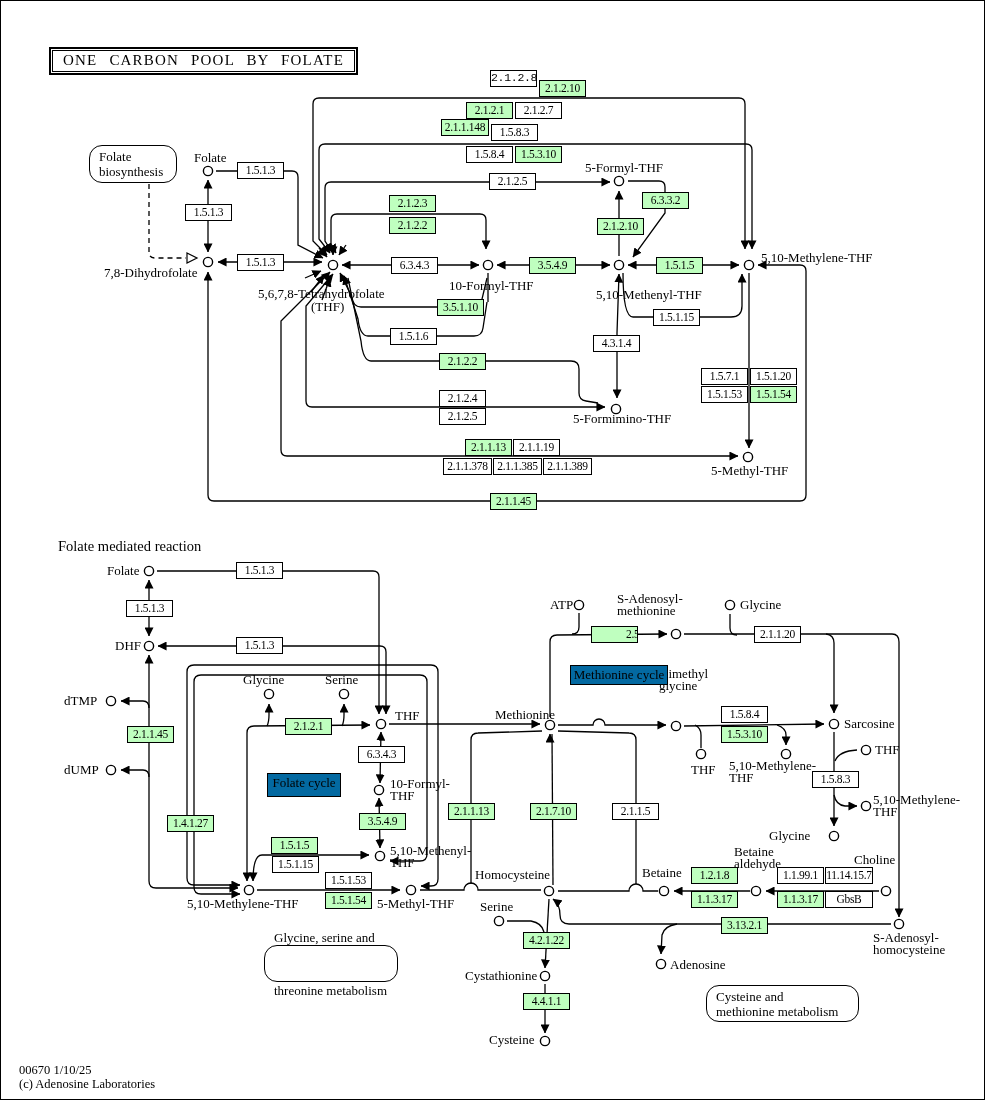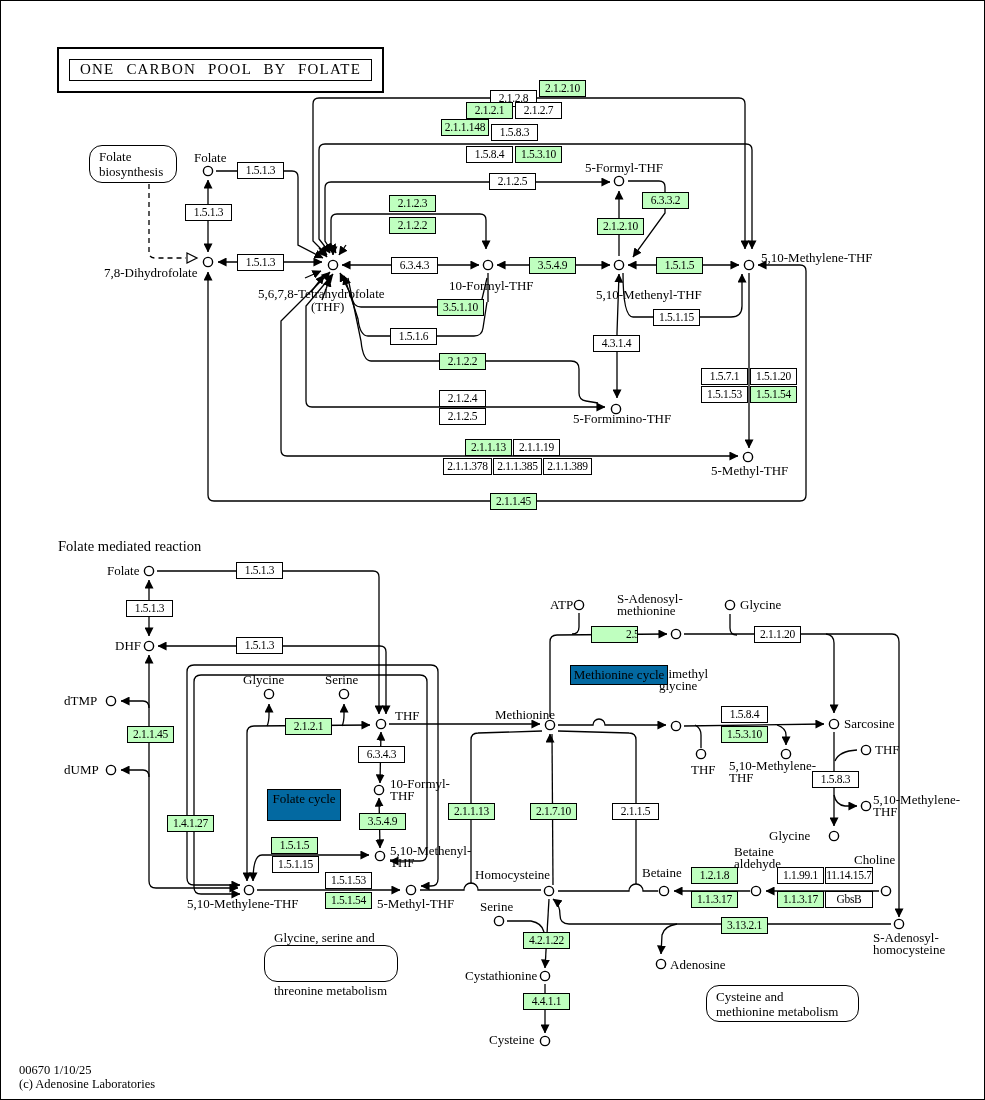--- a/index.html
+++ b/index.html
@@ -13,21 +13,21 @@
   .ec{position:absolute;width:47px;height:17px;box-sizing:border-box;
       border:1px solid #000;background:#fff;font-size:11.5px;line-height:14px;
       text-align:center;letter-spacing:-0.3px;overflow:hidden;cursor:pointer}
   .ec.g{background:var(--hl,#BFFFBF)}
   .lbl{position:absolute;font-size:13px;line-height:13px;white-space:nowrap;color:#000}
   .plink{position:absolute;box-sizing:border-box;border:1.5px solid #000;border-radius:13px;
          background:#fff;font-size:13px;line-height:15px;padding:2px 9px;
          display:flex;flex-direction:column;justify-content:center;cursor:pointer}
   .cyc{position:absolute;box-sizing:border-box;border:1px solid #000;background:#0369a1;
        font-size:13px;text-align:center;line-height:18px}
-  #titlebox{position:absolute;left:56px;top:46px;border:2px solid #000;padding:10px;background:#fff}
+  #titlebox{position:absolute;left:48px;top:46px;border:2px solid #000;padding:1px;background:#fff}
   #titleinner{border:1px solid #000;padding:1px 10px 2px 10px;font-size:15px;
               letter-spacing:1.2px;word-spacing:7px;white-space:nowrap}
   .sect{position:absolute;left:57px;top:537px;font-size:14.5px}
   .cred{position:absolute;font-size:12.5px;line-height:14px}
   #cred1{left:18px;top:1062px}
   #cred2{left:18px;top:1076px}
 </style>
 </head>
 <body>
 
@@ -162,21 +162,21 @@
     <div id="titleinner">ONE CARBON POOL BY FOLATE</div>
   </div>
 
   <div class="sect">Folate mediated reaction</div>
 
   <div id="boxes">
       <div class="ec" style="left: 236px; top: 161px;">1.5.1.3</div>
       <div class="ec" style="left: 184px; top: 203px;">1.5.1.3</div>
       <div class="ec" style="left: 236px; top: 253px;">1.5.1.3</div>
       <div class="ec g" style="left: 440px; top: 79px; width: 48px; margin-top: 39px;">2.1.1.148</div>
-      <div class="ec" style="left: 489px; top: 89px;">2.1.2.8</div>
+      <div class="ec" style="left: 489px; top: 69px; font-family: Liberation Mono, monospace;">2.1.2.8</div>
       <div class="ec g" style="left: 538px; top: 79px;">2.1.2.10</div>
       <div class="ec g" style="left: 465px; top: 101px;">2.1.2.1</div>
       <div class="ec" style="left: 514px; top: 101px;">2.1.2.7</div>
       <div class="ec" style="left: 490px; top: 123px;">1.5.8.3</div>
       <div class="ec" style="left: 465px; top: 145px;">1.5.8.4</div>
       <div class="ec g" style="left: 514px; top: 145px;">1.5.3.10</div>
       <div class="ec" style="left: 488px; top: 172px;">2.1.2.5</div>
       <div class="ec g" style="left: 388px; top: 194px;">2.1.2.3</div>
       <div class="ec g" style="left: 388px; top: 216px;">2.1.2.2</div>
       <div class="ec g" style="left: 641px; top: 191px;">6.3.3.2</div>
@@ -288,19 +288,19 @@
         <div>biosynthesis</div>
       </div>
       <div class="plink" style="left: 263px; top: 944px; width: 134px; height: 37px; gap: 38px;">
         <div>Glycine, serine and</div>
         <div>threonine metabolism</div>
       </div>
       <div class="plink" style="left: 705px; top: 984px; width: 153px; height: 37px;">
         <div>Cysteine and</div>
         <div>methionine metabolism</div>
       </div>
-      <div class="cyc" style="left: 266px; top: 788px; width: 74px; height: 32px;">Folate cycle</div>
+      <div class="cyc" style="left: 266px; top: 772px; width: 74px; height: 24px;">Folate cycle</div>
       <div class="cyc" style="left: 569px; top: 664px; width: 98px; height: 20px;">Methionine cycle</div>
     </div>
 
   <div class="cred" id="cred1">00670 1/10/25</div>
   <div class="cred" id="cred2">(c) Adenosine Laboratories</div>
 </div>
 
 </body></html>

